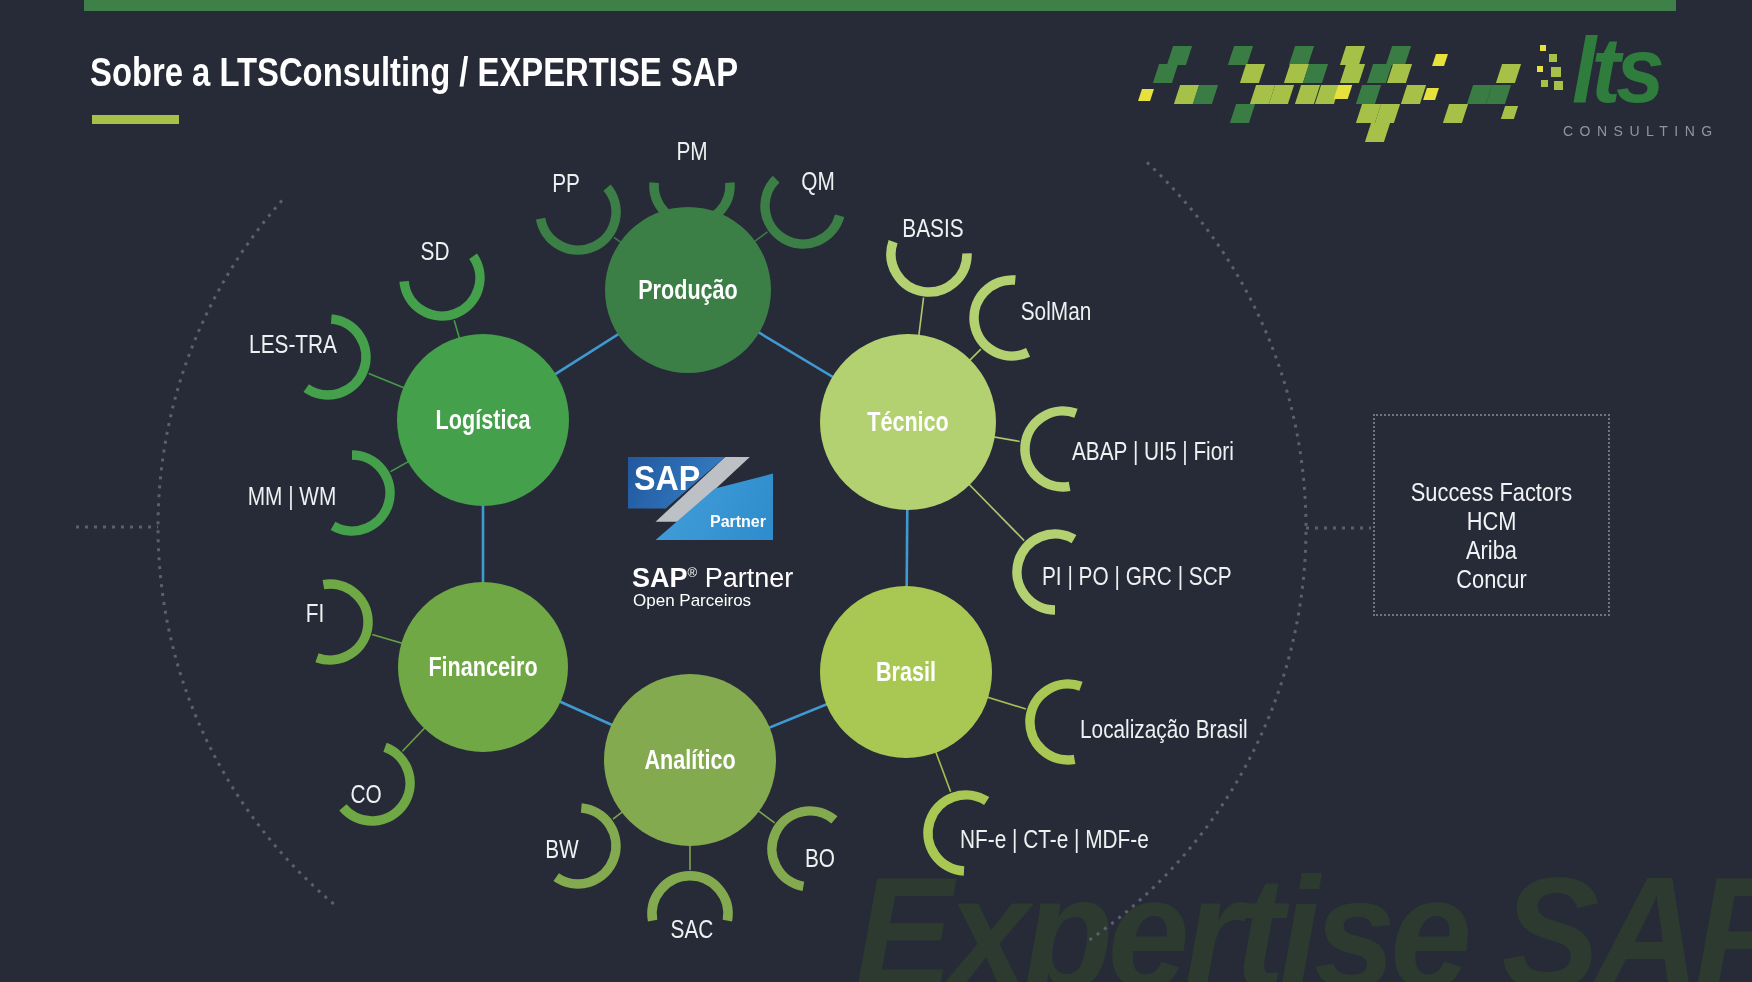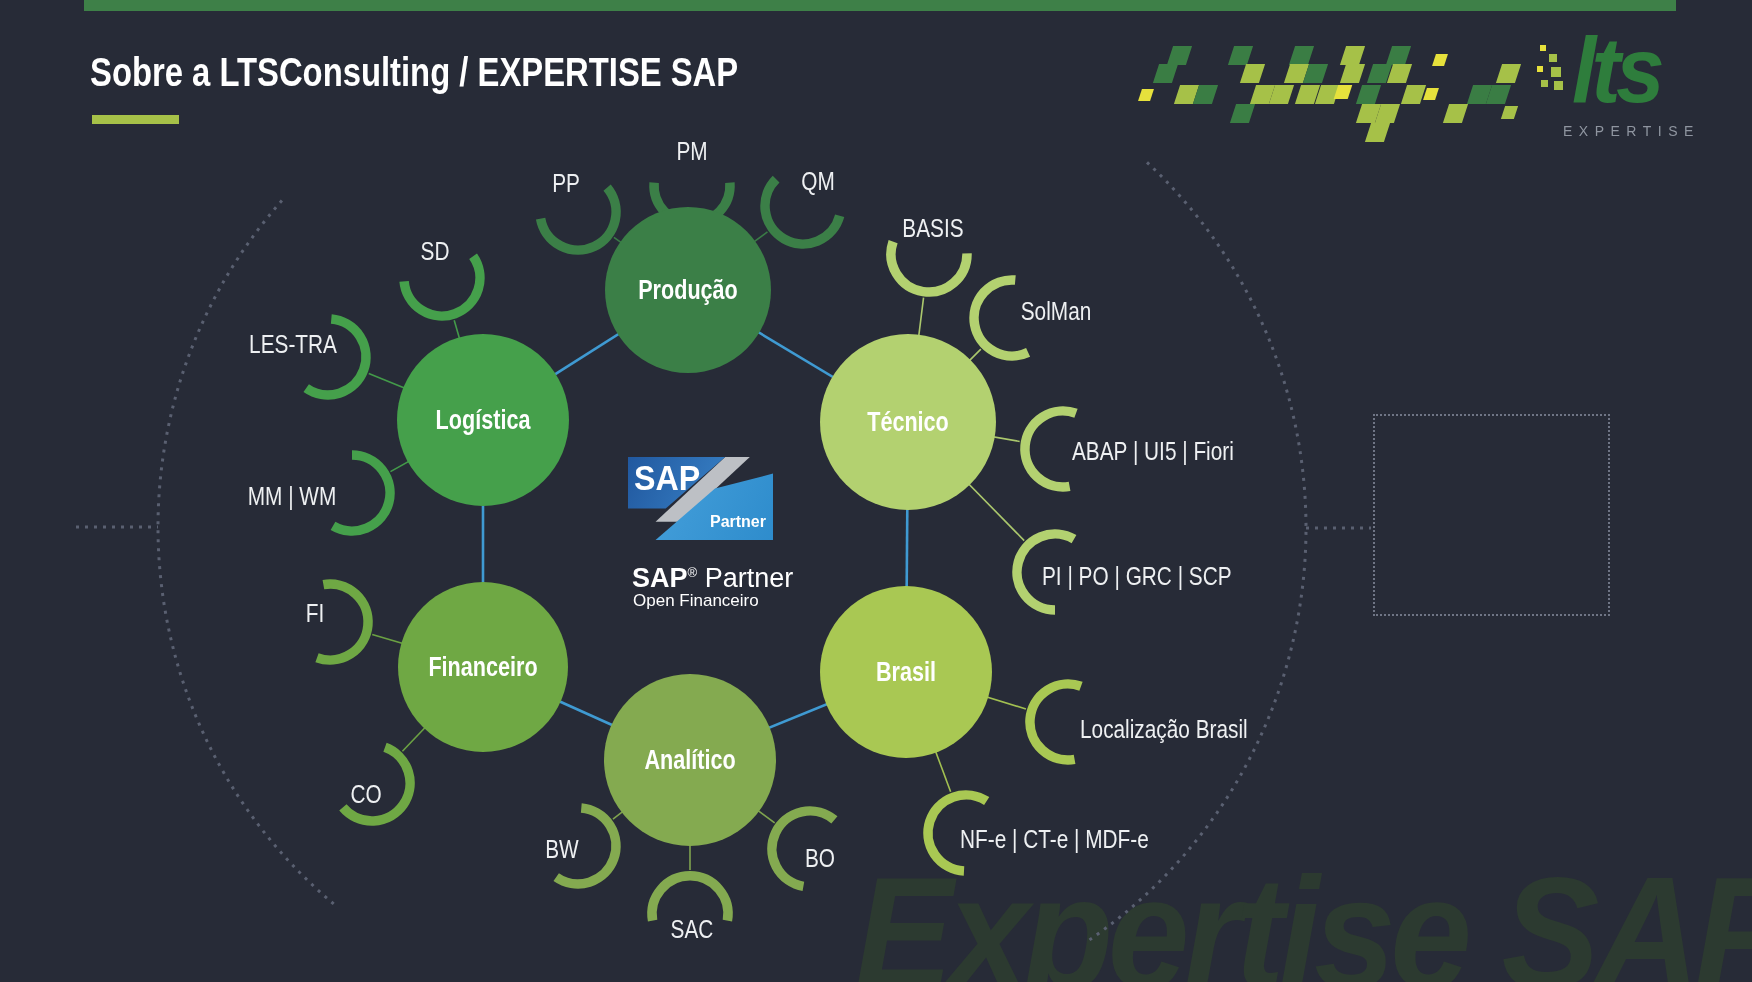--- a/index.html
+++ b/index.html
@@ -136,21 +136,21 @@
     </div>
   <div id="logo-pixels">
       <div class="pix" style="left: 1540px; top: 45px; width: 6px; height: 6px; background: rgb(230, 225, 60);"></div>
       <div class="pix" style="left: 1549px; top: 54px; width: 8px; height: 8px; background: rgb(166, 193, 72);"></div>
       <div class="pix" style="left: 1537px; top: 66px; width: 6px; height: 6px; background: rgb(230, 225, 60);"></div>
       <div class="pix" style="left: 1551px; top: 67px; width: 10px; height: 10px; background: rgb(166, 193, 72);"></div>
       <div class="pix" style="left: 1541px; top: 80px; width: 7px; height: 7px; background: rgb(166, 193, 72);"></div>
       <div class="pix" style="left: 1554px; top: 81px; width: 9px; height: 9px; background: rgb(166, 193, 72);"></div>
     </div>
   <div class="lts-word" style="color: rgb(46, 125, 60);">lts</div>
-  <div class="lts-sub">EXPERTISE</div>
+  <div class="lts-sub">CONSULTING</div>
 
   <svg id="diagram" width="1752" height="982" viewBox="0 0 1752 982">
       <path d="M 333.7 903.9 A 492 492 0 0 1 284.4 197.8" fill="none" stroke="#5a6071" stroke-width="3" stroke-dasharray="3 6"></path>
       <path d="M 1147.0 162.3 A 500 500 0 0 1 1085.6 942.5" fill="none" stroke="#5a6071" stroke-width="3" stroke-dasharray="3 6"></path>
       <line x1="76" y1="527" x2="158" y2="527" stroke="#5a6071" stroke-width="3" stroke-dasharray="3 6"></line>
       <line x1="1306" y1="528" x2="1371" y2="528" stroke="#5a6071" stroke-width="3" stroke-dasharray="3 6"></line>
       <line x1="688" y1="290" x2="908" y2="422" stroke="#3f9ad2" stroke-width="2.6"></line>
       <line x1="908" y1="422" x2="906" y2="672" stroke="#3f9ad2" stroke-width="2.6"></line>
       <line x1="906" y1="672" x2="690" y2="760" stroke="#3f9ad2" stroke-width="2.6"></line>
       <line x1="690" y1="760" x2="483" y2="667" stroke="#3f9ad2" stroke-width="2.6"></line>
@@ -225,18 +225,24 @@
     </div>
 
   <div class="badge">
     <div class="lay b-gray"></div>
     <div class="lay b-blue"></div>
     <div class="lay b-light"></div>
     <div class="b-sap">SAP</div>
     <div class="b-partner">Partner</div>
   </div>
   <div class="b-caption"><b>SAP</b><sup>®</sup><span class="reg-part"> Partner</span></div>
-  <div class="b-sub">Open Financeiro</div>
+  <div class="b-sub">Open Parceiros</div>
 
   <div class="pbox">
+    <div class="pbox-list">
+        <div class="pi">Success Factors</div>
+        <div class="pi">HCM</div>
+        <div class="pi">Ariba</div>
+        <div class="pi">Concur</div>
+      </div>
   </div>
 
 </div>
 
 </body></html>

